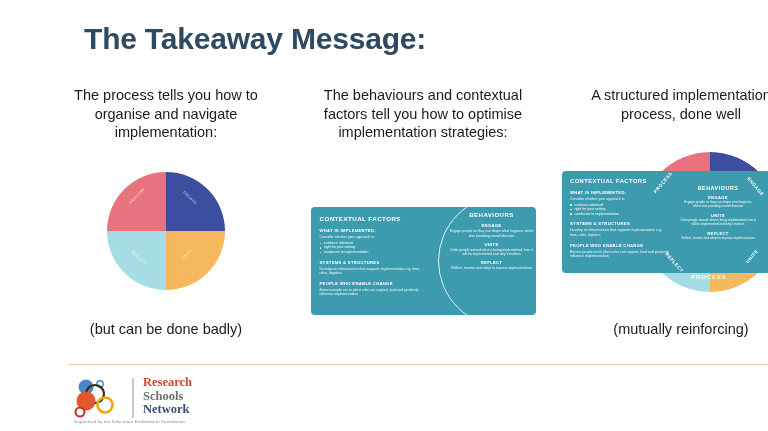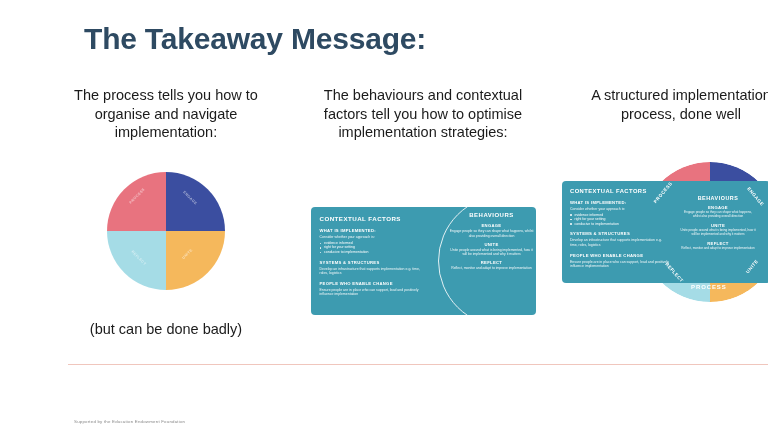--- a/index.html
+++ b/index.html
@@ -346,22 +346,41 @@
           </div>
 
           <span class="ring-label rl-engage">ENGAGE</span>
           <span class="ring-label rl-unite">UNITE</span>
           <span class="ring-label rl-reflect">REFLECT</span>
           <span class="ring-label rl-process">PROCESS</span>
           <span class="ring-label rl-bottom">PROCESS</span>
 
         </div>
       </div>
+      <div class="col-caption">(mutually reinforcing)</div>
     </div>
 
   </div>
 
   <div class="footer-rule"></div>
 
+  <div class="footer">
+    <div class="logo-mark">
+      <svg width="56" height="44" viewBox="0 0 56 44" xmlns="http://www.w3.org/2000/svg">
+        <circle cx="14" cy="11" r="7.5" fill="#4f86c6"></circle>
+        <circle cx="28" cy="8" r="3.2" fill="none" stroke="#4f86c6" stroke-width="1.4"></circle>
+        <circle cx="23" cy="18" r="9" fill="none" stroke="#2b2b2b" stroke-width="2.2"></circle>
+        <circle cx="14" cy="25" r="9.5" fill="#e2572b"></circle>
+        <circle cx="33" cy="29" r="7.5" fill="none" stroke="#f0a500" stroke-width="2.6"></circle>
+        <circle cx="8" cy="36" r="4.5" fill="none" stroke="#c0392b" stroke-width="2.2"></circle>
+      </svg>
+    </div>
+    <div class="logo-divider"></div>
+    <div class="logo-words">
+      <div class="lw-1">Research</div>
+      <div class="lw-2">Schools</div>
+      <div class="lw-3">Network</div>
+    </div>
+  </div>
 
   <div class="footer-tagline">Supported by the Education Endowment Foundation</div>
 
 </div>
 
 </body></html>

